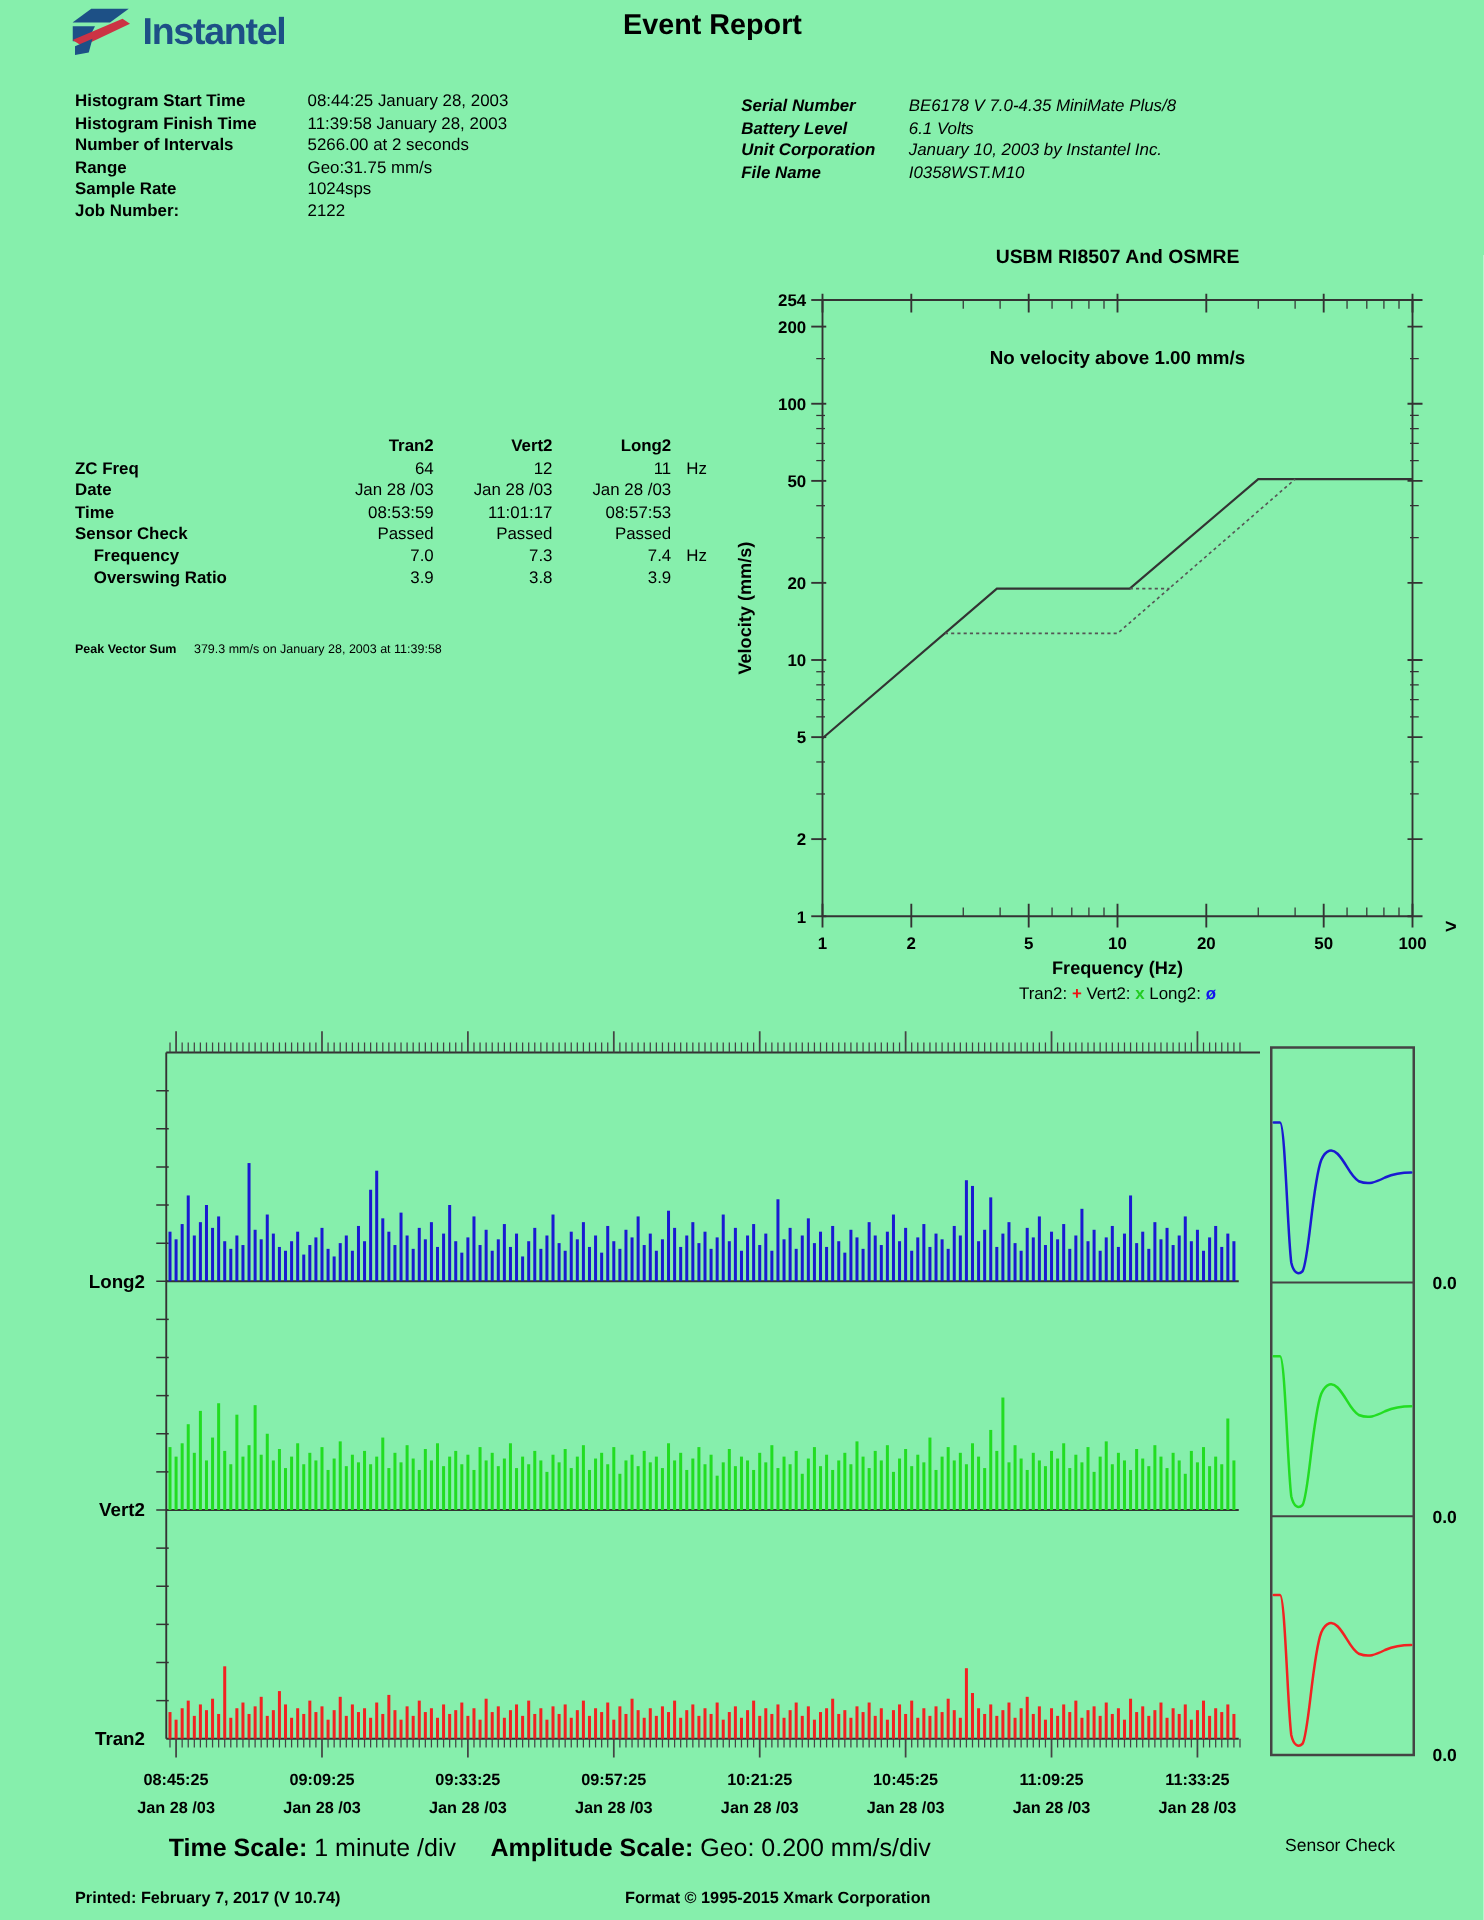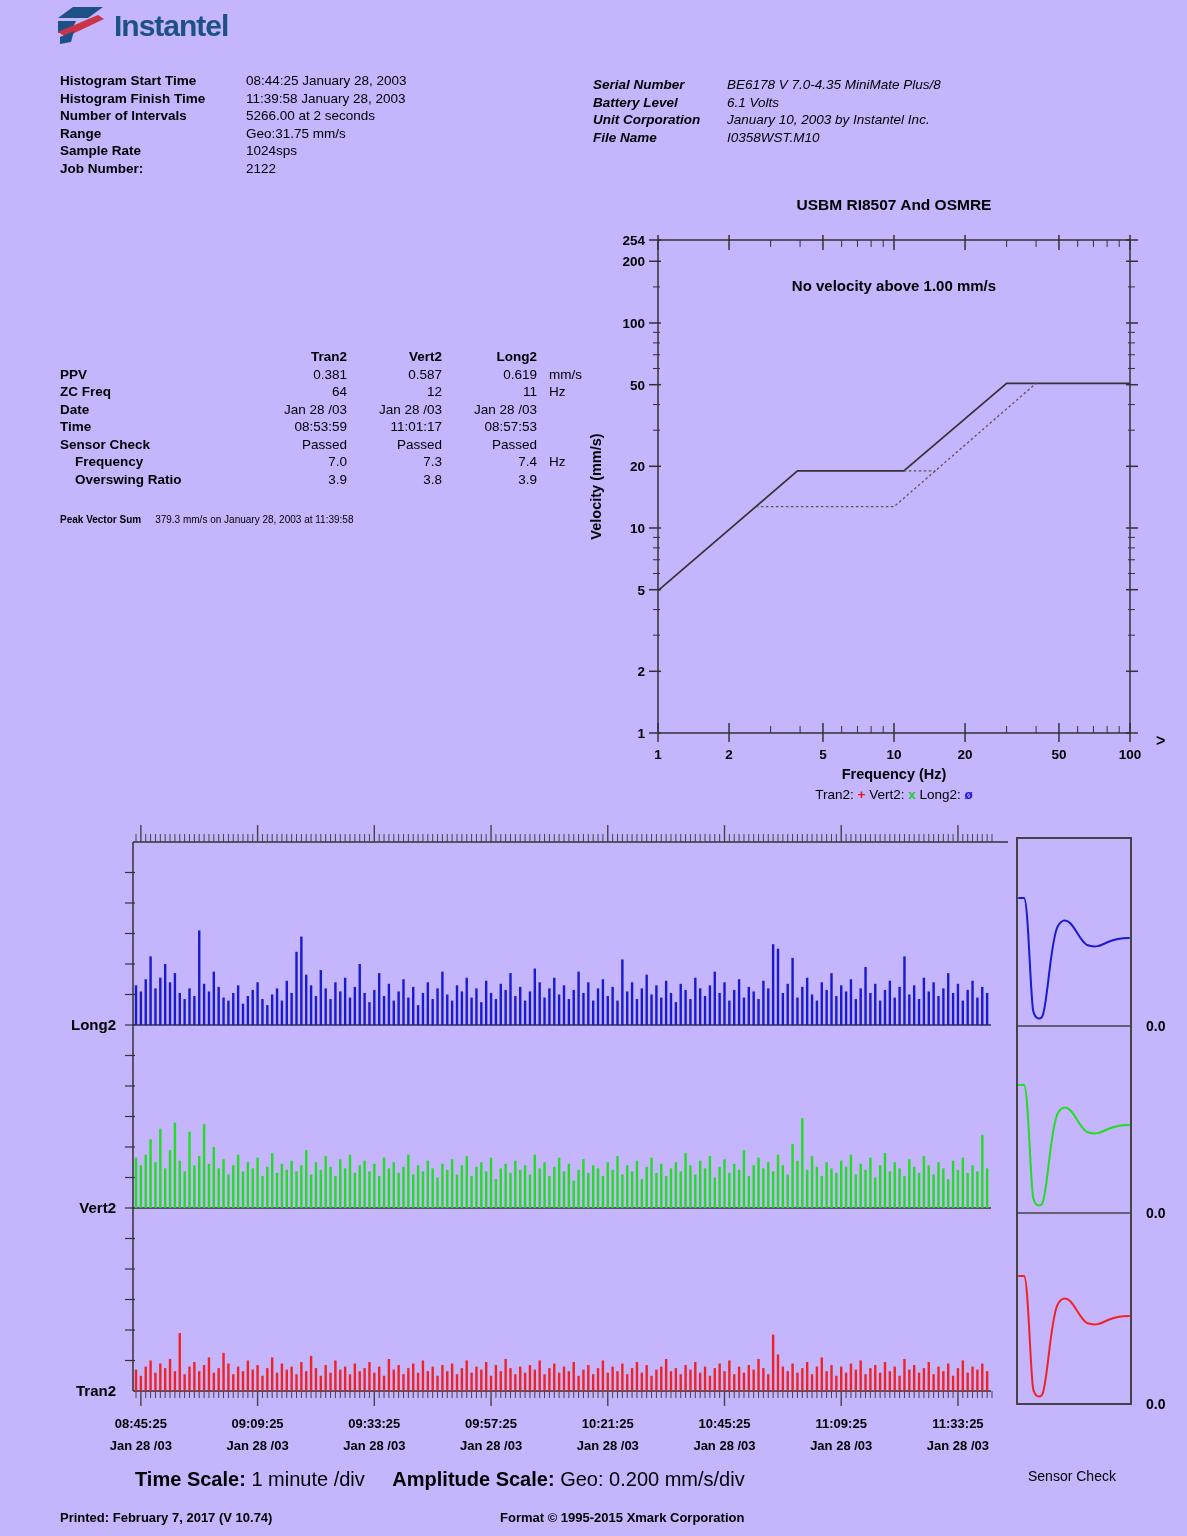--- a/index.html
+++ b/index.html
@@ -1,16 +1,16 @@
 <!DOCTYPE html>
 <html><head>
 <meta charset="utf-8">
 <style>
   html,body{margin:0;padding:0;background:#ffffff;}
-  .page{position:relative;width:1187px;height:1536px;background:#c4b5fd;overflow:hidden;
+  .page{position:relative;width:1187px;height:1536px;background:#86efac;overflow:hidden;
         font-family:"Liberation Sans","DejaVu Sans",sans-serif;color:#000;}
   .abs{position:absolute;}
   .b{font-weight:bold;}
   .logo{left:58px;top:6px;display:flex;align-items:center;gap:10px;}
   .logo-text{font-size:30px;font-weight:bold;color:#1d5086;letter-spacing:-1px;}
   .report-title{left:380px;top:6px;width:380px;text-align:center;font-size:23px;font-weight:bold;}
   .info-block{font-size:13.5px;line-height:17.5px;}
   .info-row{display:flex;}
   .info-label{font-weight:bold;}
   .iw-left .info-label{width:186px;}
@@ -38,20 +38,21 @@
 
   <div class="abs logo">
     <svg width="46" height="40" viewBox="0 0 46 40">
       <polygon points="15,1 45,1 30,12 0,12" fill="#1d5086"></polygon>
       <polygon points="0,15 18,15 12,27 0,27" fill="#1d5086"></polygon>
       <polygon points="0,26 40,9 46,13 8,31" fill="#cc3344"></polygon>
       <polygon points="2,31 16,25 13,36 2,38" fill="#1d5086"></polygon>
     </svg>
     <span class="logo-text">Instantel</span>
   </div>
+  <div class="abs report-title">Event Report</div>
 
   <div class="abs info-block iw-left" style="left:60px;top:72px;" id="info-left">
       <div class="info-row">
         <span class="info-label">Histogram Start Time</span>
         <span class="info-value">08:44:25 January 28, 2003</span>
       </div>
       <div class="info-row">
         <span class="info-label">Histogram Finish Time</span>
         <span class="info-value">11:39:58 January 28, 2003</span>
       </div>
@@ -91,27 +92,20 @@
       </div>
     </div>
 
   <div class="abs sum-table" id="sum-table">
       <div class="t-row t-head">
         <span class="t-label"></span>
         <span class="t-val">Tran2</span>
         <span class="t-val">Vert2</span>
         <span class="t-val">Long2</span>
         <span class="t-unit"></span>
-      </div>
-      <div class="t-row">
-        <span class="t-label">PPV</span>
-        <span class="t-val">0.381</span>
-        <span class="t-val">0.587</span>
-        <span class="t-val">0.619</span>
-        <span class="t-unit">mm/s</span>
       </div>
       <div class="t-row">
         <span class="t-label">ZC Freq</span>
         <span class="t-val">64</span>
         <span class="t-val">12</span>
         <span class="t-val">11</span>
         <span class="t-unit">Hz</span>
       </div>
       <div class="t-row">
         <span class="t-label">Date</span>

